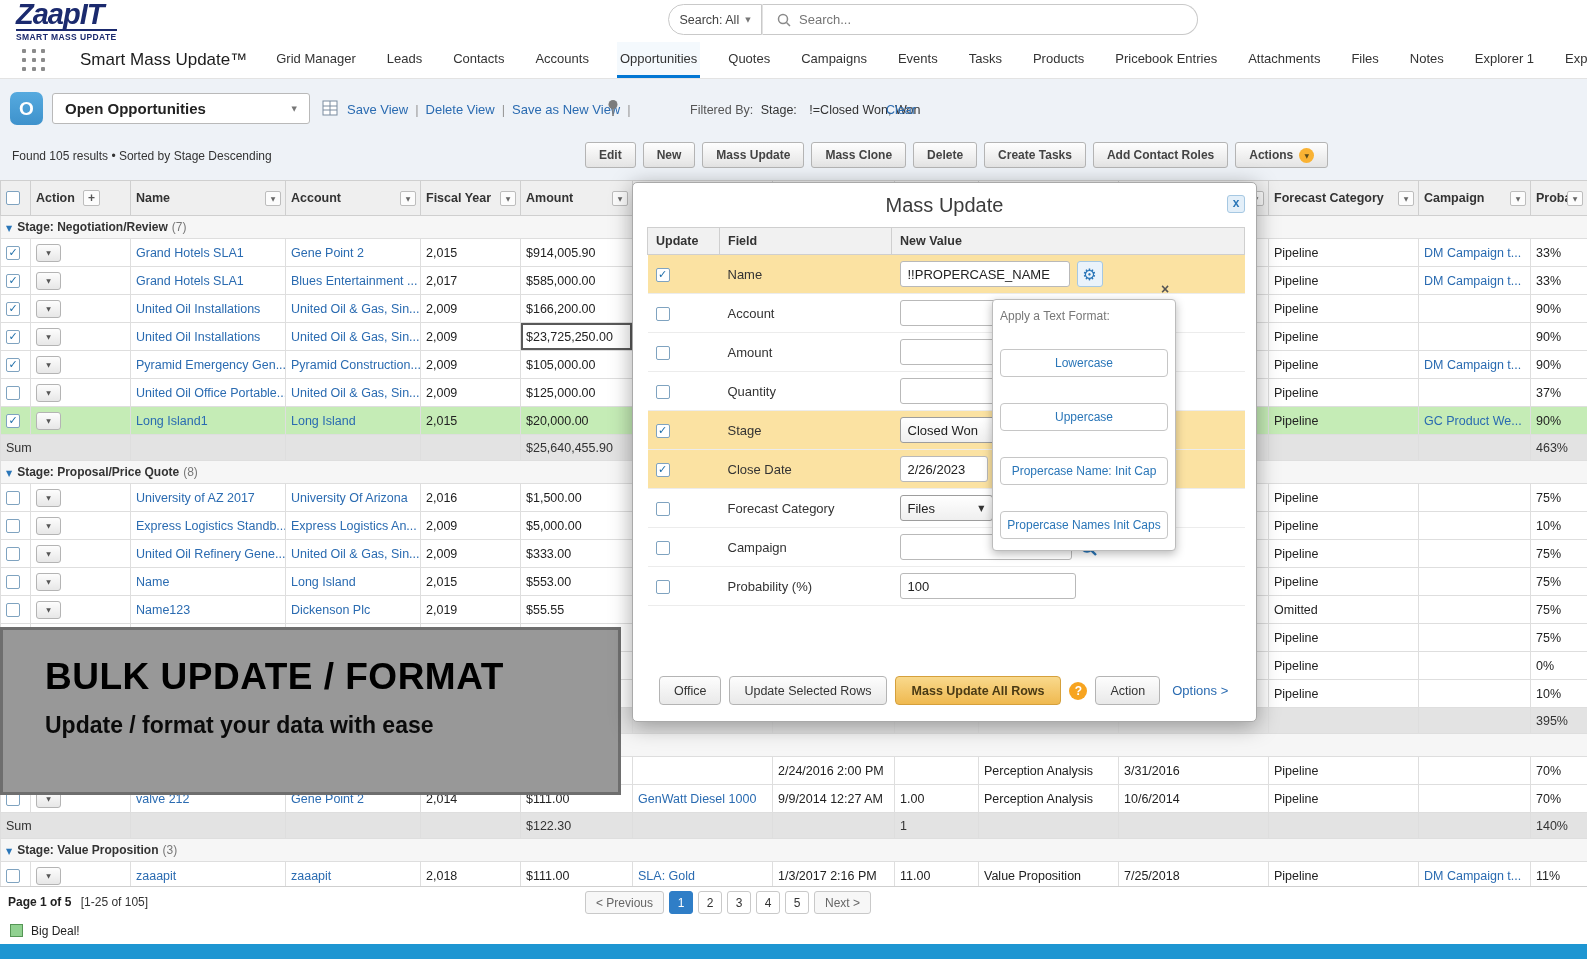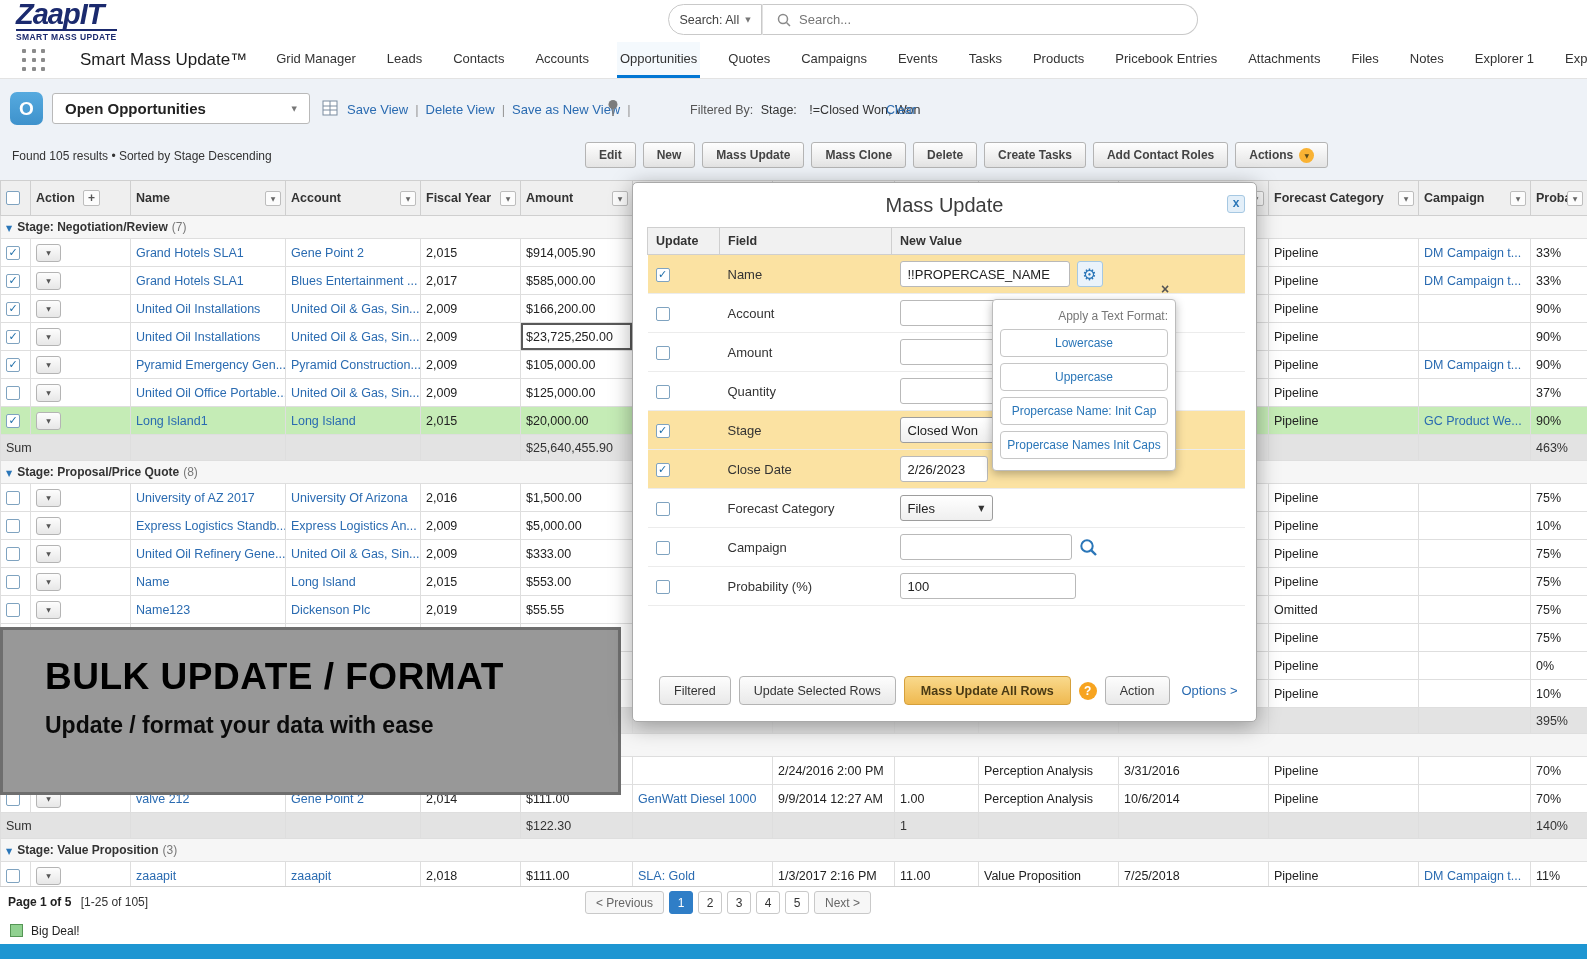--- a/index.html
+++ b/index.html
@@ -84,22 +84,22 @@
 .mu tbody tr:nth-child(8) .mu-input{width:172px}
 .mu tbody tr:nth-child(9) .mu-input{width:176px}
 .mu tbody tr:nth-child(10) .mu-select{width:241px}
 .m-footer{position:absolute;left:26px;bottom:16px;display:flex;align-items:center;gap:8px}
 .sf-btn2{height:29px;padding:0 14px;font-size:12.5px;color:#333;background:linear-gradient(#fdfdfd,#e9e9e9);border:1px solid #b4b4b4;border-radius:4px;cursor:pointer;font-family:inherit}
 .sf-btn2.orange{background:linear-gradient(#f9d98c,#efb950);border-color:#d5a03c;font-weight:bold;color:#4a3a14;padding:0 16px}
 .help-circle{width:18px;height:18px;border-radius:50%;background:#f7a420;color:#fff;font-size:12px;font-weight:bold;display:inline-flex;align-items:center;justify-content:center;cursor:pointer}
 .options-link{color:#2a6bb1;font-size:13px;margin-left:4px;cursor:pointer}
 
 #fmt-popup{position:absolute;left:992px;top:299px;width:184px;background:#fff;border:1px solid #bcbcbc;border-radius:4px;box-shadow:0 3px 10px rgba(0,0,0,.28);z-index:40;padding:9px 7px 11px}
-.fp-title{font-size:12px;color:#777;text-align:right;margin-bottom:2px}
-.fmt-btn{display:block;width:168px;height:28px;margin:6px auto 0;background:#fff;border:1px solid #c6c6c6;border-radius:4px;color:#2a76b8;font-size:12px;cursor:pointer;font-family:inherit}
+.fp-title{font-size:12px;color:#777;text-align:left;margin-bottom:2px}
+.fmt-btn{display:block;width:168px;height:28px;margin:26px auto 0;background:#fff;border:1px solid #c6c6c6;border-radius:4px;color:#2a76b8;font-size:12px;cursor:pointer;font-family:inherit}
 #fp-close{position:absolute;left:1161px;top:281px;z-index:41;font-size:14px;color:#555;cursor:pointer;font-weight:bold}
 
 #pagination{position:absolute;left:0;top:886px;width:1587px;height:31px;background:#fff;border-top:1px solid #cfcfcf;z-index:10}
 .pg-left{position:absolute;left:8px;top:8px;font-size:12px;color:#222}
 .pg-info{font-weight:bold}
 .pg-range{margin-left:6px;color:#333}
 .pg-center{position:absolute;left:585px;top:4px;display:flex;gap:5px;align-items:flex-start}
 .pg-btn{height:23px;padding:0 10px;font-size:12px;color:#666;background:#f7f7f7;border:1px solid #c9c9c9;border-radius:3px;cursor:pointer;font-family:inherit}
 .pg-num{width:24px;height:23px;font-size:12px;color:#333;background:#fff;border:1px solid #c9c9c9;border-radius:3px;cursor:pointer;font-family:inherit}
 .pg-num.active{background:#2f7ec7;border-color:#2f7ec7;color:#fff}
@@ -673,21 +673,21 @@
             </span></td>
         </tr>
         <tr>
           <td><span class="cb"></span></td>
           <td class="mu-field">Probability (%)</td>
           <td><input class="mu-input" value="100" style=""></td>
         </tr>
       </tbody>
   </table>
   <div class="m-footer">
-      <button class="sf-btn2">Filtered</button>
+      <button class="sf-btn2">Office</button>
       <button class="sf-btn2">Update Selected Rows</button>
       <button class="sf-btn2 orange">Mass Update All Rows</button>
       <span class="help-circle">?</span>
       <button class="sf-btn2">Action</button>
       <a class="options-link">Options &gt;</a>
     </div>
 </div>
 
 <div id="fmt-popup">
   <div class="fp-title">Apply a Text Format:</div>

